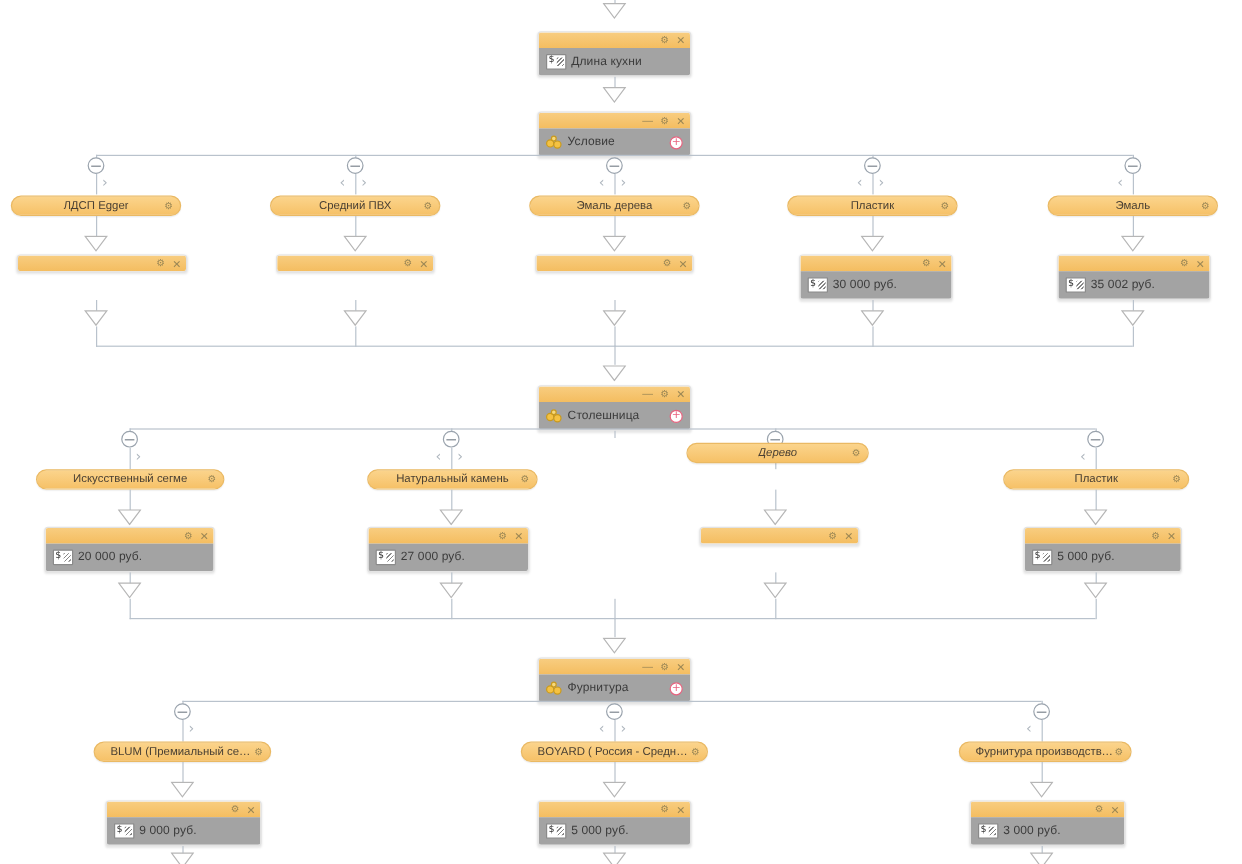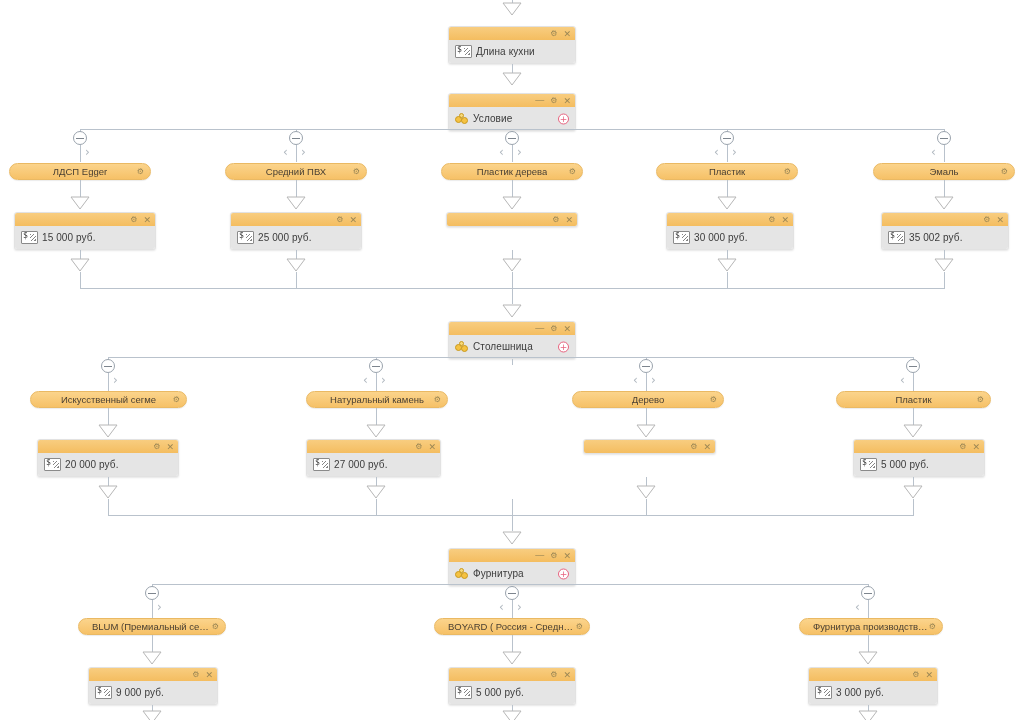--- a/index.html
+++ b/index.html
@@ -40,21 +40,21 @@
     box-sizing:border-box;overflow:hidden;
   }
   .card-head{
     height:13px;background:#f7c873;
     display:flex;align-items:center;justify-content:flex-end;
     padding-right:4px;gap:6px;
   }
   .card-head.grad{background:linear-gradient(180deg,#f8cd80 0%,#f4bd60 100%);}
   .card-body{
     height:23px;display:flex;align-items:center;
-    padding:0 6px;gap:4px;background:#e5e5e5;position:relative;
+    padding:0 6px;gap:4px;background:#a3a3a3;position:relative;
   }
   .card-title{font-size:10px;color:#3b3b3b;white-space:nowrap;letter-spacing:.1px;}
 
   .hicon{font-size:8px;color:#9b8755;line-height:8px;cursor:pointer;}
   .hicon.min{font-size:9px;position:relative;top:-1px;}
   .hicon.x{font-size:9px;}
 
   
   .money-ico{
     width:15px;height:11px;border:1px solid #8a8a8a;border-radius:1px;
@@ -179,24 +179,20 @@
     <div class="arrow-wrap" style="left: 70px; top: 196px;">
       <svg width="20" height="14" viewBox="0 0 20 14">
         <polygon points="1,1 19,1 10,13" fill="#ffffff" stroke="#b6b6b6" stroke-width="1"></polygon>
       </svg>
     </div>
     <div class="card" style="left: 14px; top: 212px; width: 142px;">
       <div class="card-head grad">
         <span class="hicon ">⚙</span>
         <span class="hicon x">✕</span>
       </div>
-      <div class="card-body">
-        <div class="money-ico"></div>
-        <span class="card-title">15 000 руб.</span>
-      </div>
     </div>
     <div class="vline" style="left: 80px; top: 250px; height: 14px;"></div>
     <div class="arrow-wrap" style="left: 70px; top: 258px;">
       <svg width="20" height="14" viewBox="0 0 20 14">
         <polygon points="1,1 19,1 10,13" fill="#ffffff" stroke="#b6b6b6" stroke-width="1"></polygon>
       </svg>
     </div>
     <div class="pill" style="left: 225px; top: 163px; width: 142px;">
       <span class="pill-label">Средний ПВХ</span>
       <span class="pill-gear">⚙</span>
@@ -205,33 +201,29 @@
     <div class="arrow-wrap" style="left: 286px; top: 196px;">
       <svg width="20" height="14" viewBox="0 0 20 14">
         <polygon points="1,1 19,1 10,13" fill="#ffffff" stroke="#b6b6b6" stroke-width="1"></polygon>
       </svg>
     </div>
     <div class="card" style="left: 230px; top: 212px; width: 132px;">
       <div class="card-head grad">
         <span class="hicon ">⚙</span>
         <span class="hicon x">✕</span>
       </div>
-      <div class="card-body">
-        <div class="money-ico"></div>
-        <span class="card-title">25 000 руб.</span>
-      </div>
     </div>
     <div class="vline" style="left: 296px; top: 250px; height: 14px;"></div>
     <div class="arrow-wrap" style="left: 286px; top: 258px;">
       <svg width="20" height="14" viewBox="0 0 20 14">
         <polygon points="1,1 19,1 10,13" fill="#ffffff" stroke="#b6b6b6" stroke-width="1"></polygon>
       </svg>
     </div>
     <div class="pill" style="left: 441px; top: 163px; width: 142px;">
-      <span class="pill-label">Пластик дерева</span>
+      <span class="pill-label">Эмаль дерева</span>
       <span class="pill-gear">⚙</span>
     </div>
     <div class="vline" style="left: 512px; top: 180px; height: 20px;"></div>
     <div class="arrow-wrap" style="left: 502px; top: 196px;">
       <svg width="20" height="14" viewBox="0 0 20 14">
         <polygon points="1,1 19,1 10,13" fill="#ffffff" stroke="#b6b6b6" stroke-width="1"></polygon>
       </svg>
     </div>
     <div class="card" style="left: 446px; top: 212px; width: 132px;">
       <div class="card-head grad">
@@ -390,21 +382,21 @@
         <div class="money-ico"></div>
         <span class="card-title">27 000 руб.</span>
       </div>
     </div>
     <div class="vline" style="left: 376px; top: 477px; height: 14px;"></div>
     <div class="arrow-wrap" style="left: 366px; top: 485px;">
       <svg width="20" height="14" viewBox="0 0 20 14">
         <polygon points="1,1 19,1 10,13" fill="#ffffff" stroke="#b6b6b6" stroke-width="1"></polygon>
       </svg>
     </div>
-    <div class="pill" style="left: 572px; top: 391px; width: 152px;">
+    <div class="pill" style="left: 572px; top: 369px; width: 152px; font-style: italic;">
       <span class="pill-label">Дерево</span>
       <span class="pill-gear">⚙</span>
     </div>
     <div class="vline" style="left: 646px; top: 408px; height: 20px;"></div>
     <div class="arrow-wrap" style="left: 636px; top: 424px;">
       <svg width="20" height="14" viewBox="0 0 20 14">
         <polygon points="1,1 19,1 10,13" fill="#ffffff" stroke="#b6b6b6" stroke-width="1"></polygon>
       </svg>
     </div>
     <div class="card" style="left: 583px; top: 439px; width: 133px;">

